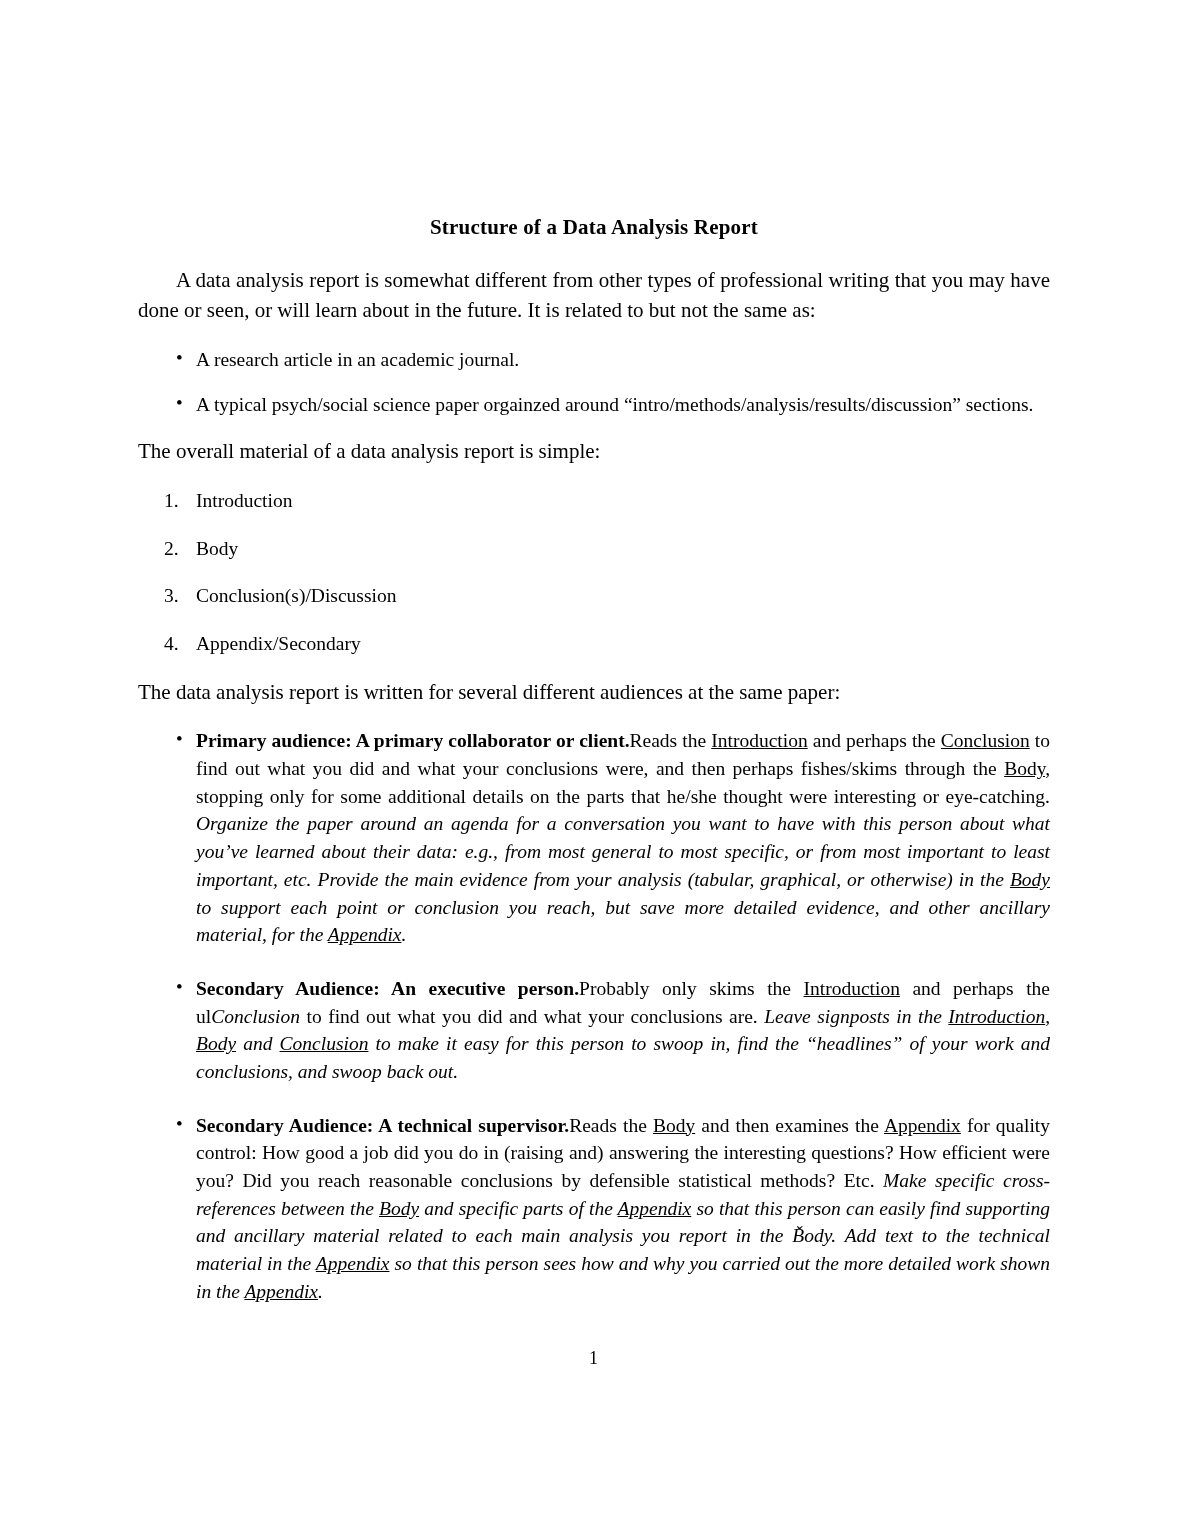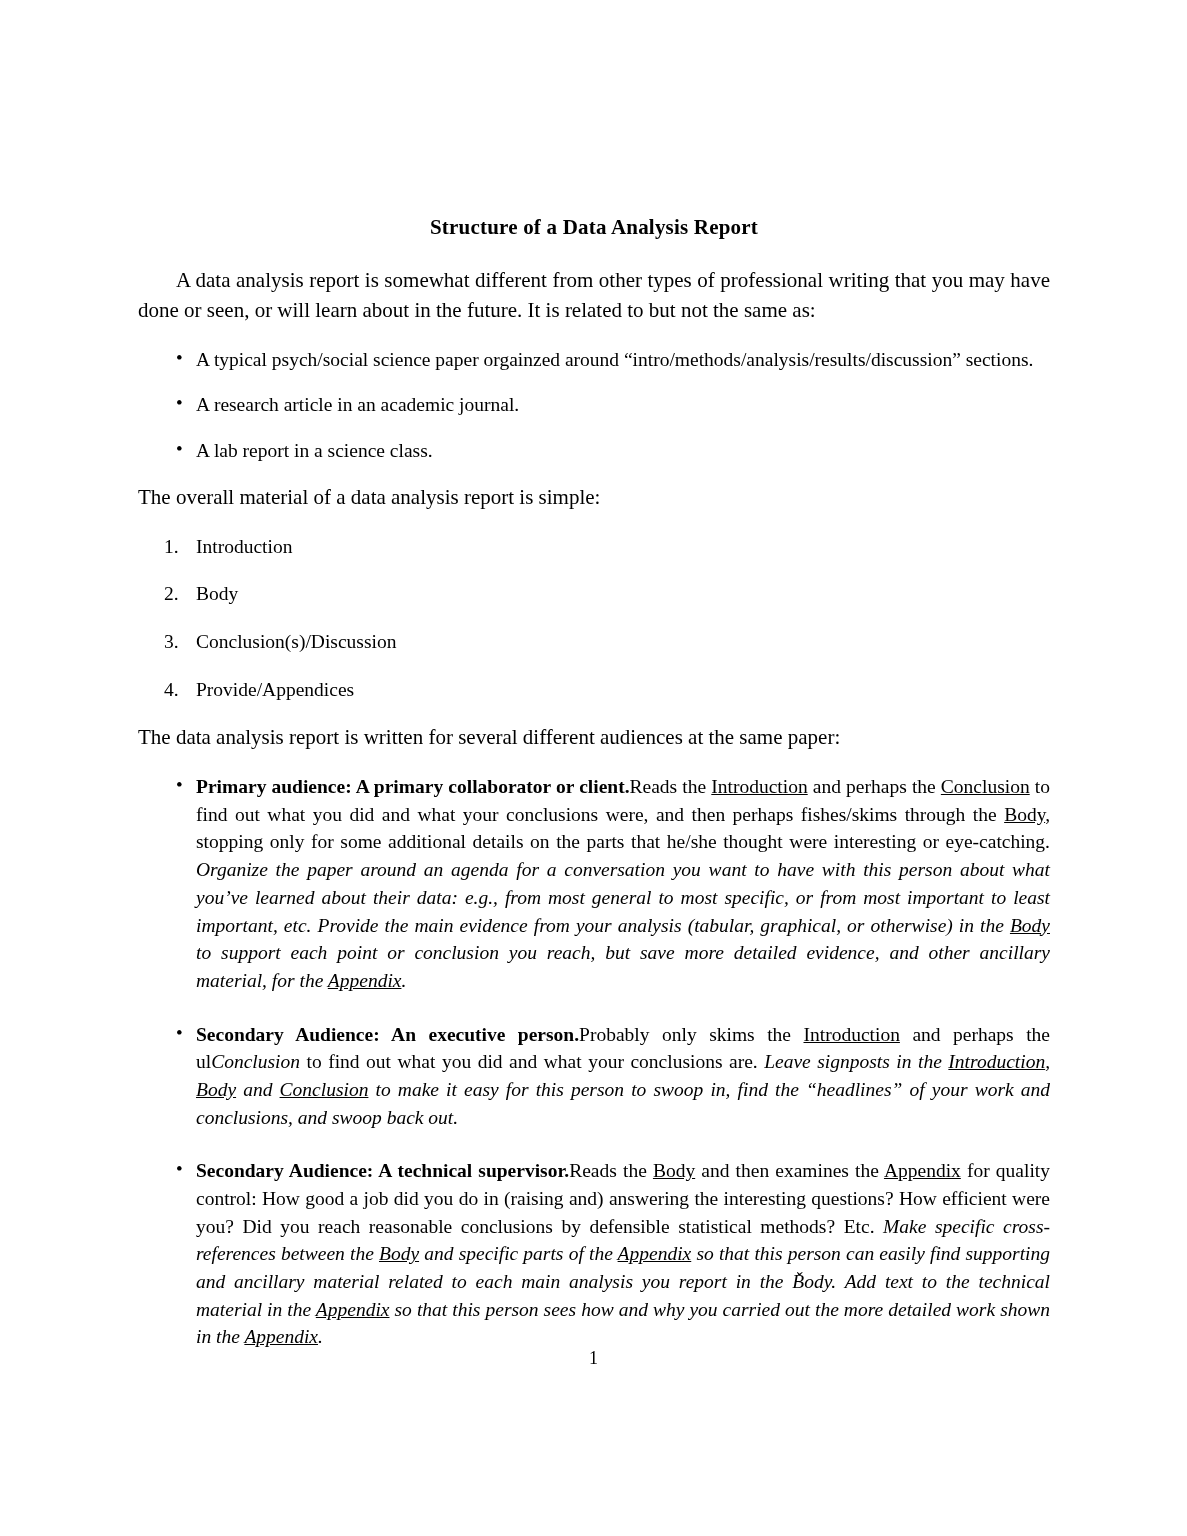--- a/index.html
+++ b/index.html
@@ -91,43 +91,42 @@
 <body>
 
 <div class="page">
   <div class="content">
 
     <h1 class="doc-title">Structure of a Data Analysis Report</h1>
 
     <p class="para indent">A data analysis report is somewhat different from other types of professional writing that you may have done or seen, or will learn about in the future. It is related to but not the same as:</p>
 
     <ul class="bullets">
+      <li>A research article in an academic journal.</li>
       <li>A typical psych/social science paper orgainzed around “intro/methods/analysis/results/discussion” sections.</li>
-      <li>A research article in an academic journal.</li>
-      <li>A lab report in a science class.</li>
     </ul>
 
     <p class="para">The overall material of a data analysis report is simple:</p>
 
     <ol class="numbers">
       <li>
         <span class="num">1.</span>
         <span>Introduction</span>
       </li>
       <li>
         <span class="num">2.</span>
         <span>Body</span>
       </li>
       <li>
         <span class="num">3.</span>
         <span>Conclusion(s)/Discussion</span>
       </li>
       <li>
         <span class="num">4.</span>
-        <span>Provide/Appendices</span>
+        <span>Appendix/Secondary</span>
       </li>
     </ol>
 
     <p class="para">The data analysis report is written for several different audiences at the same paper:</p>
 
     <div class="sec-list">
       <ul class="bullets">
 
         <li>
           <span class="b">Primary audience:  A primary collaborator or client.</span><span>Reads the </span><span class="u">Introduction</span><span> and perhaps the </span><span class="u">Conclusion</span><span> to find out what you did and what your conclusions were, and then perhaps fishes/skims through the </span><span class="u">Body</span><span>, stopping only for some additional details on the parts that he/she thought were interesting or eye-catching. </span><span class="i">Organize the paper around an agenda for a conversation you want to have with this person about what you’ve learned about their data:  e.g., from most general to most specific, or from most important to least important, etc. Provide the main evidence from your analysis (tabular, graphical, or otherwise) in the </span><span class="ui">Body</span><span class="i"> to support each point or conclusion you reach, but save more detailed evidence, and other ancillary material, for the </span><span class="ui">Appendix</span><span class="i">.</span>

